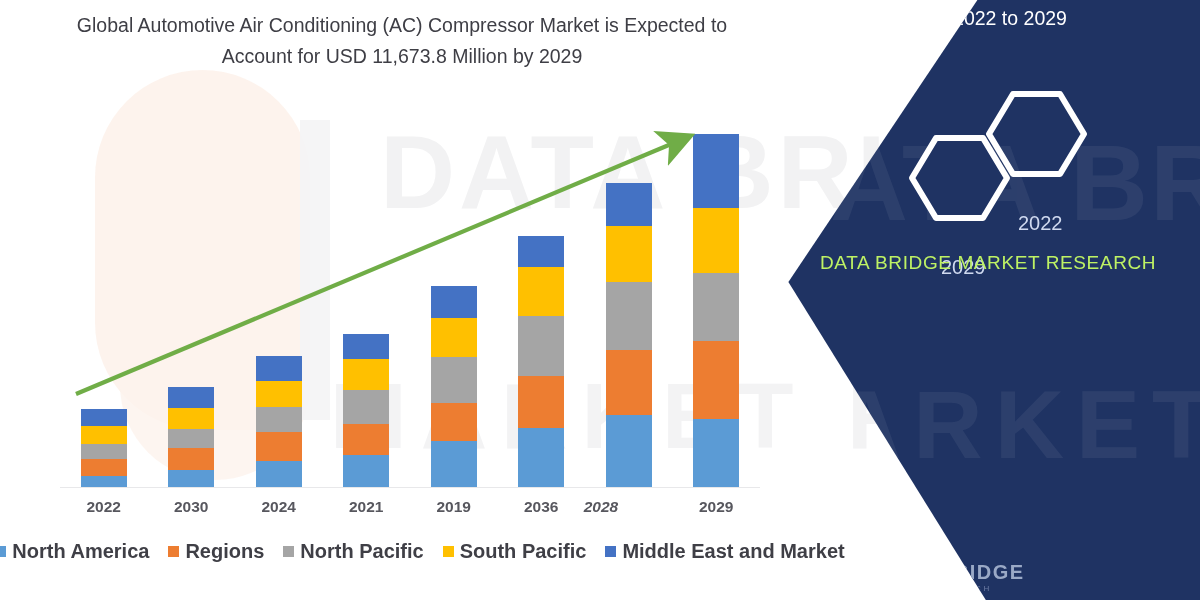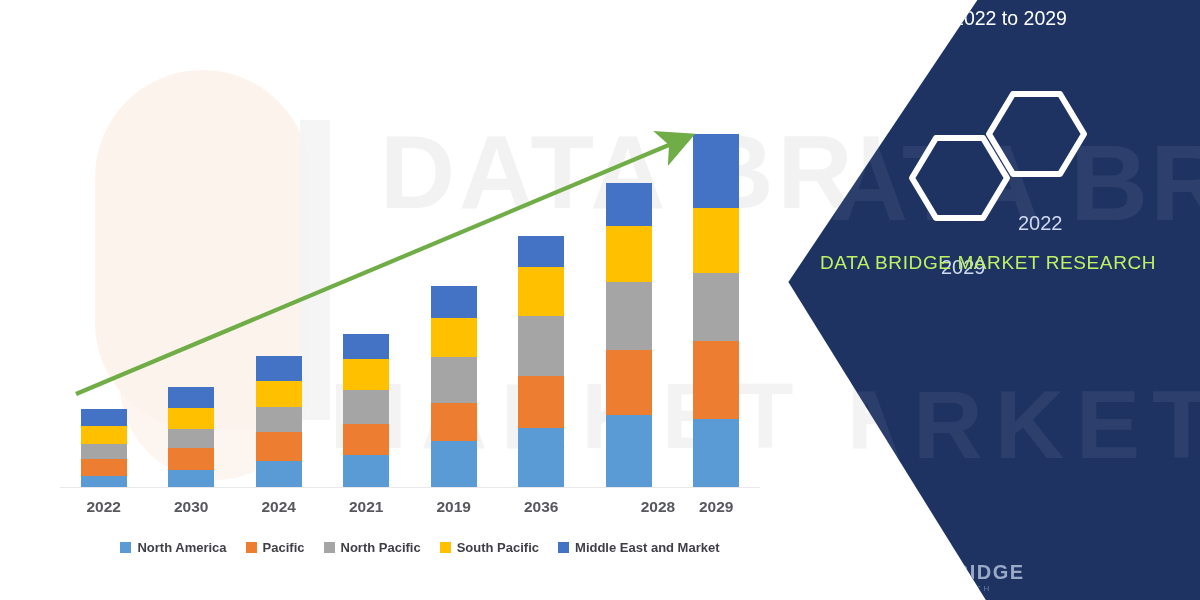--- a/index.html
+++ b/index.html
@@ -143,21 +143,21 @@
     display: flex;
     align-items: center;
     gap: 6px;
   }
   .swatch {
     width: 11px; height: 11px;
     display: inline-block;
     flex: 0 0 auto;
   }
   .legend-label {
-    font-size: 13px;
+    font-size: 20px;
     font-weight: 700;
     color: #3f3f46;
     white-space: nowrap;
   }
 
   
   .panel {
     position: absolute;
     right: 0; top: 0;
     width: 420px; height: 600px;
@@ -243,20 +243,21 @@
 <body>
 
 <div id="root">
 
   <div class="wm-blob wm-peach"></div>
   <div class="wm-blob wm-peach2"></div>
   <div class="wm-blob wm-gray-bar"></div>
   <div class="wm-text wm-top">DATA BRIDGE</div>
   <div class="wm-text wm-bot">MARKET RESEARCH</div>
 
+  <div class="title">Global Automotive Air Conditioning (AC) Compressor Market is Expected to Account for USD 11,673.8 Million by 2029</div>
 
   <div class="chart">
     <div class="plot" id="plot">
         <div class="bar" style="left: 20.75px; height: 79.4341px;">
           <div class="seg" style="background: rgb(91, 155, 213); height: 15.2174%;"></div>
           <div class="seg" style="background: rgb(237, 125, 49); height: 21.1957%;"></div>
           <div class="seg" style="background: rgb(165, 165, 165); height: 19.0217%;"></div>
           <div class="seg" style="background: rgb(255, 192, 0); height: 22.8261%;"></div>
           <div class="seg" style="background: rgb(68, 114, 196); height: 21.7391%;"></div>
         </div>
@@ -321,32 +322,32 @@
       <line x1="76" y1="394" x2="676" y2="142" stroke="#70AD47" stroke-width="4.2" marker-end="url(#ah)"></line>
     </svg>
 
     <div class="xlabels" id="xlabels">
         <span class="xlabel" style="left: 3.75px;">2022</span>
         <span class="xlabel" style="left: 91.25px;">2030</span>
         <span class="xlabel" style="left: 178.75px; text-align: center;">2024</span>
         <span class="xlabel" style="left: 266.25px;">2021</span>
         <span class="xlabel" style="left: 353.75px;">2019</span>
         <span class="xlabel" style="left: 441.25px;">2036</span>
-        <span class="xlabel" style="left: 558px;">2028</span>
+        <span class="xlabel" style="left: 501px; font-style: italic;">2028</span>
         <span class="xlabel" style="left: 616.25px;">2029</span>
       </div>
 
     <div class="legend" id="legend">
         <div class="legend-item">
           <span class="swatch" style="background: rgb(91, 155, 213);"></span>
           <span class="legend-label">North America</span>
         </div>
         <div class="legend-item">
           <span class="swatch" style="background: rgb(237, 125, 49);"></span>
-          <span class="legend-label">Pacific</span>
+          <span class="legend-label">Regions</span>
         </div>
         <div class="legend-item">
           <span class="swatch" style="background: rgb(165, 165, 165);"></span>
           <span class="legend-label">North Pacific</span>
         </div>
         <div class="legend-item">
           <span class="swatch" style="background: rgb(255, 192, 0);"></span>
           <span class="legend-label">South Pacific</span>
         </div>
         <div class="legend-item">

